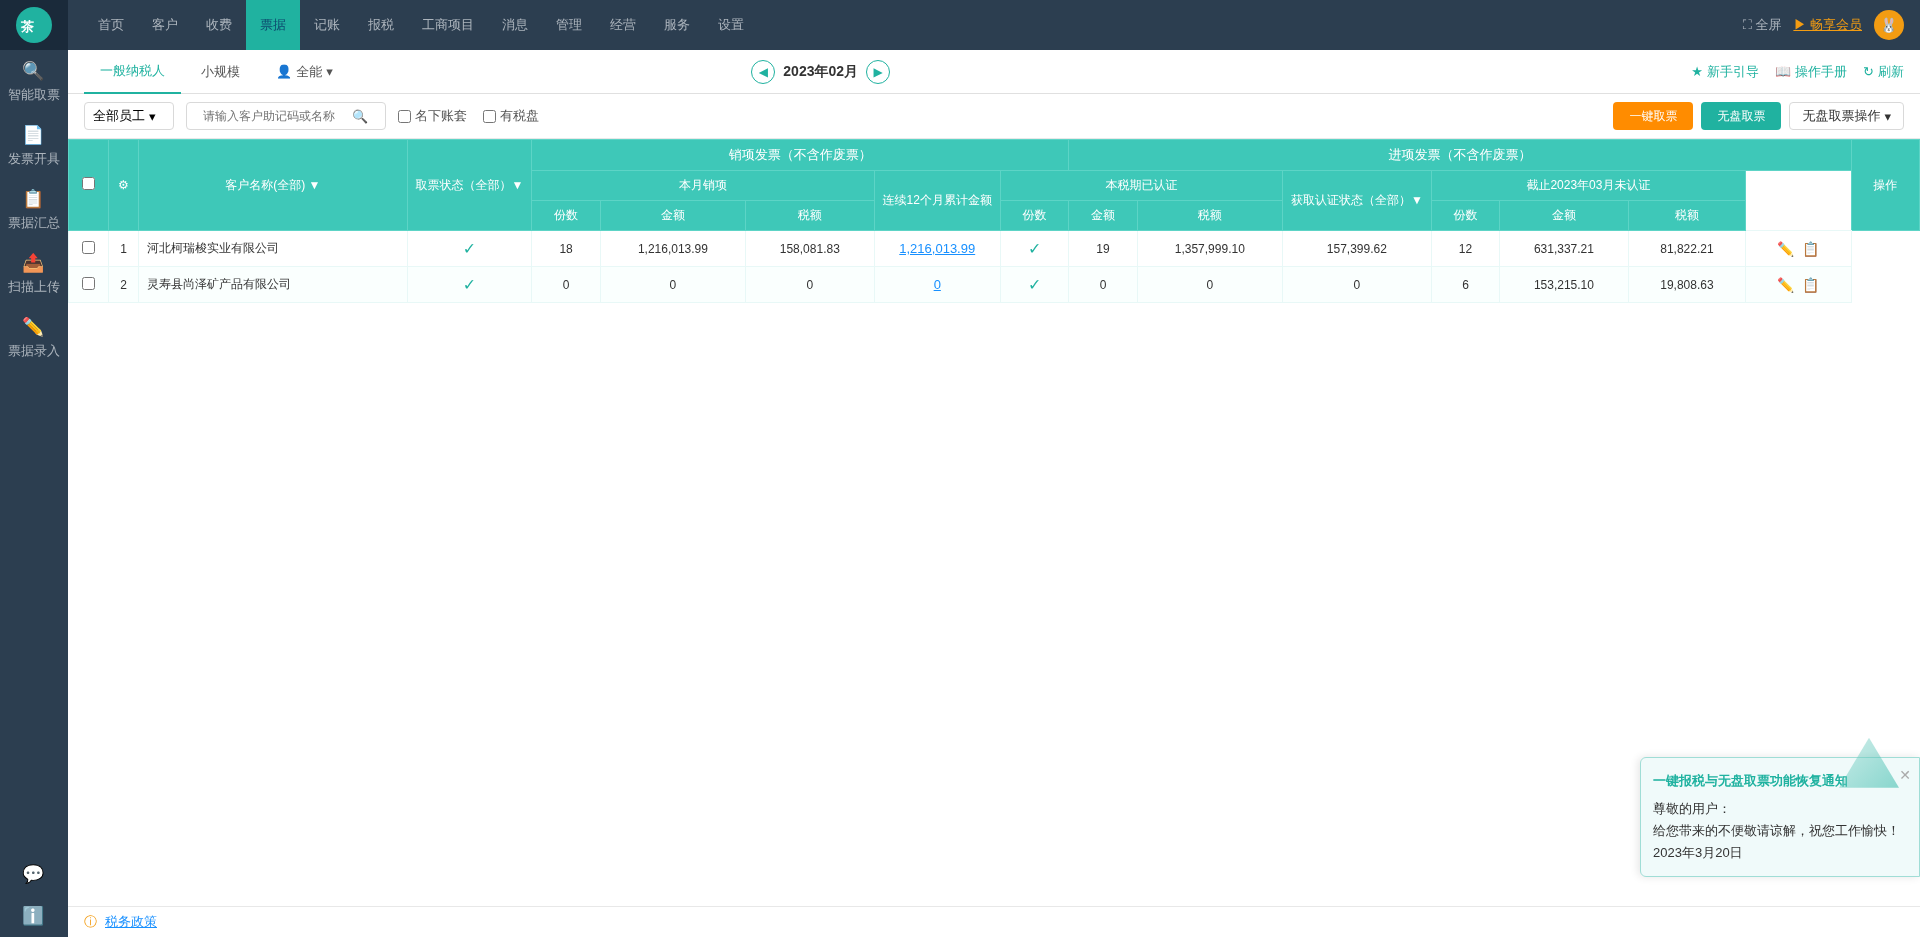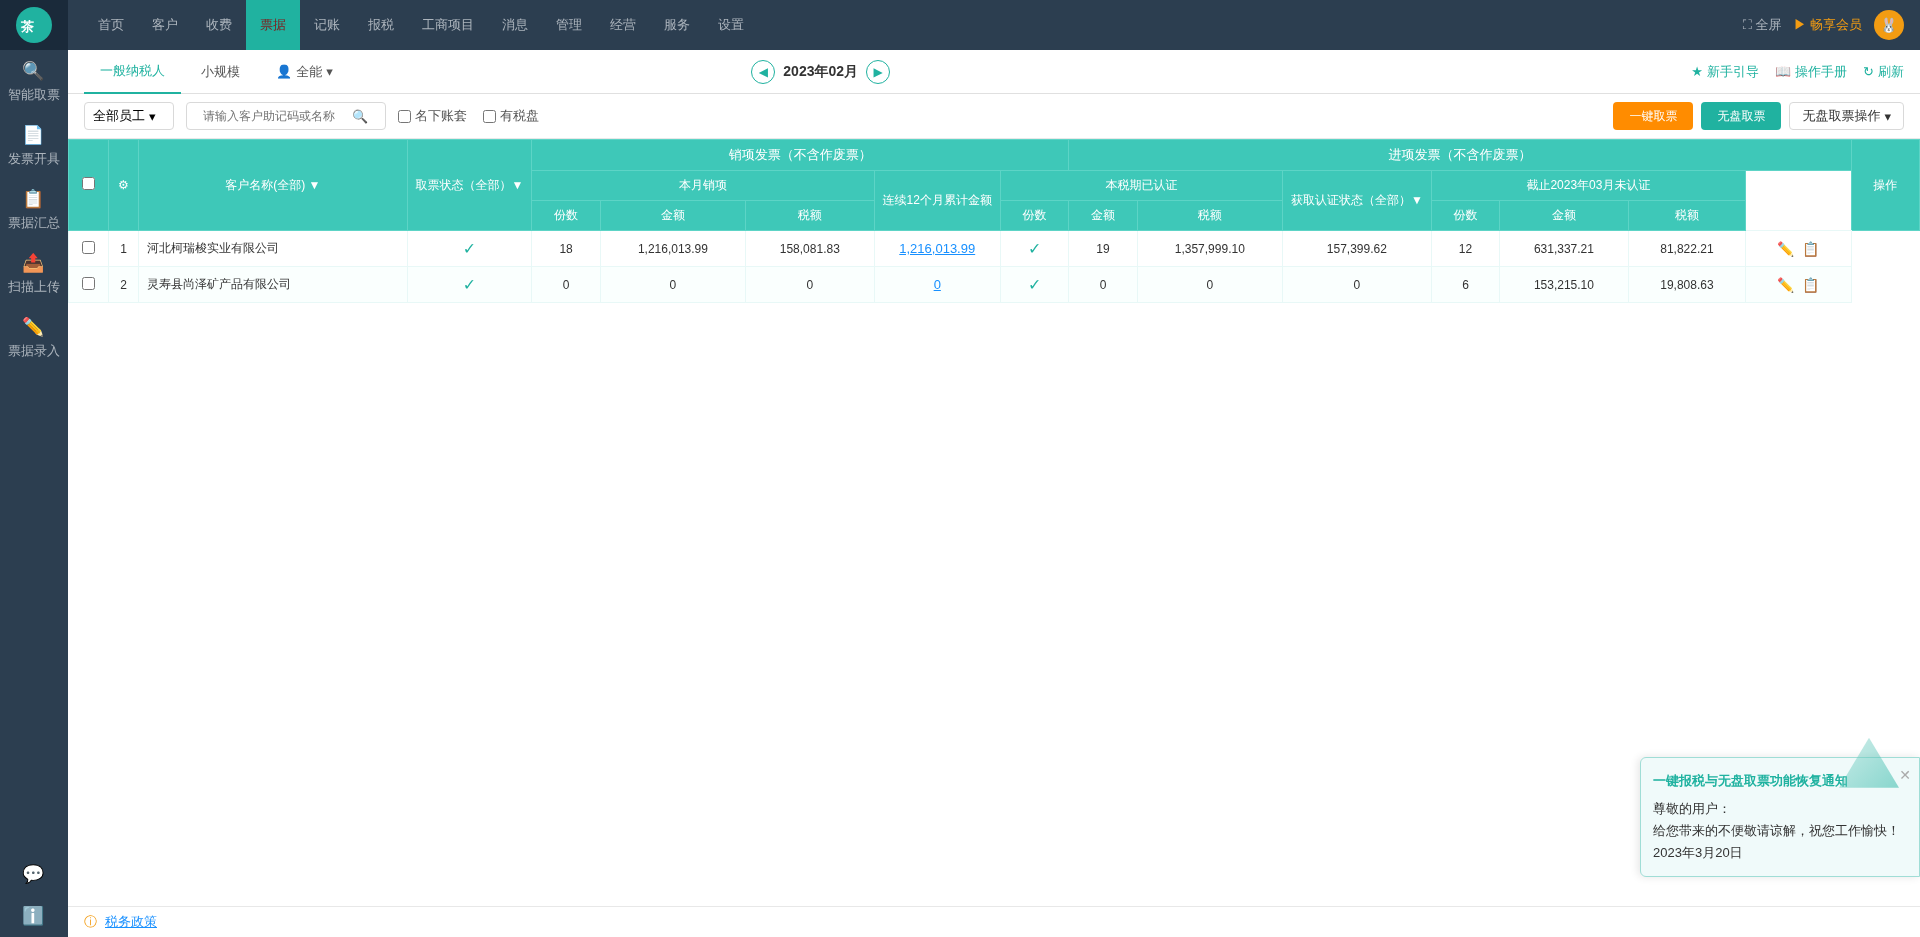--- a/index.html
+++ b/index.html
@@ -59,21 +59,21 @@
     .nav-item {
       color: #adb5bd;
       padding: 0 14px;
       height: 50px;
       display: flex;
       align-items: center;
       cursor: pointer;
       font-size: 13px;
       white-space: nowrap;
     }
-    .nav-item.active { color: #7f1d1d; background: #20b2a0; }
+    .nav-item.active { color: #0c4a6e; background: #20b2a0; }
     .nav-right {
       margin-left: auto;
       display: flex;
       align-items: center;
       gap: 12px;
       color: #adb5bd;
       font-size: 12px;
     }
     .nav-right .btn { cursor: pointer; color: #adb5bd; }
     .avatar {
@@ -385,21 +385,21 @@
     <div class="nav-item">记账</div>
     <div class="nav-item">报税</div>
     <div class="nav-item">工商项目</div>
     <div class="nav-item">消息</div>
     <div class="nav-item">管理</div>
     <div class="nav-item">经营</div>
     <div class="nav-item">服务</div>
     <div class="nav-item">设置</div>
     <div class="nav-right">
       <span class="btn">⛶ <span>全屏</span></span>
-      <span class="btn" style="color:#f39c12;">▶ <span>畅享会员</span></span>
+      <span class="btn" style="color:#f39c12;text-decoration:underline;">▶ <span>畅享会员</span></span>
       <div class="avatar">🐰</div>
     </div>
   </div>
 
   <div class="page-layout">
 
     <div class="tabbar">
       <div class="tab-item active">
         <span>一般纳税人</span>
       </div>

